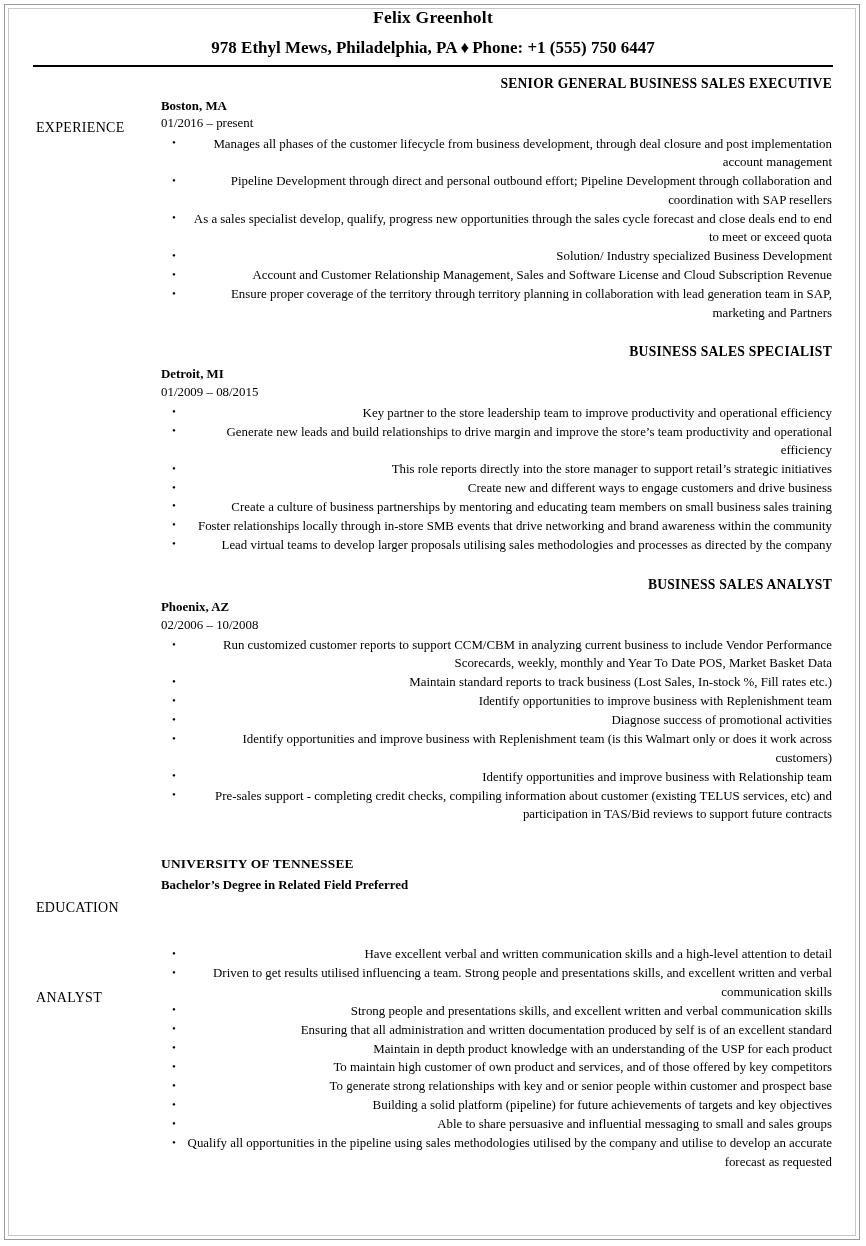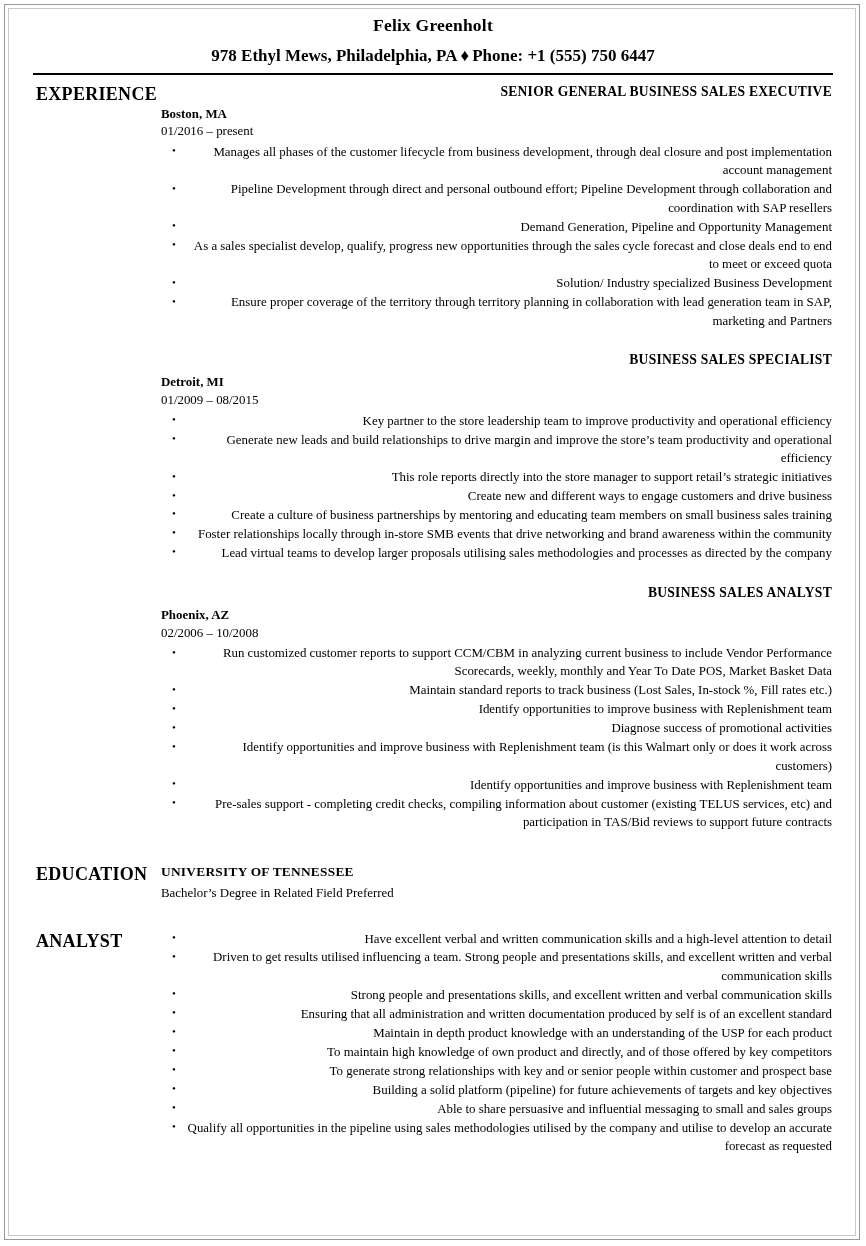--- a/index.html
+++ b/index.html
@@ -53,21 +53,21 @@
   .resume-header {
     padding-top: 6px;
     text-align: center;
   }
   .candidate-name {
     font-size: 17.5px;
     font-weight: bold;
     letter-spacing: 0.2px;
     line-height: 1.35;
     margin: 0;
-    padding-top: 8px;
+    padding-top: 0;
   }
   .contact-line {
     font-size: 17px;
     font-weight: bold;
     margin: 0;
     padding-top: 7px;
     line-height: 1.3;
   }
   .contact-sep {
     font-weight: bold;
@@ -89,25 +89,26 @@
     align-items: flex-start;
     width: 100%;
   }
   .section-label-col {
     width: 161px;
     min-width: 161px;
     padding-left: 36px;
     box-sizing: border-box;
   }
   .section-label {
-    font-size: 18px;
-    font-weight: bold;
+    font-size: 14px;
+    font-weight: normal;
     letter-spacing: 0.3px;
     line-height: 1.3;
     white-space: nowrap;
+    margin-top: 44px;
   }
   .section-content-col {
     flex: 1;
     padding-right: 34px;
     box-sizing: border-box;
   }
 
   
   .job {
     margin-bottom: 0;
@@ -164,21 +165,21 @@
   
   .edu-school {
     font-size: 13.4px;
     font-weight: bold;
     letter-spacing: 0.25px;
     line-height: 1.32;
     margin: 0;
   }
   .edu-degree {
     font-size: 12.9px;
-    font-weight: normal;
+    font-weight: bold;
     line-height: 1.3;
     margin: 0;
     padding-top: 4px;
   }
 
   .section-experience { padding-top: 0px; }
   .section-education  { padding-top: 31px; }
   .section-skills     { padding-top: 28px; }
 
   .section-skills ul.bullets { padding-top: 0; }
@@ -207,23 +208,23 @@
       </div>
       <div class="section-content-col">
         <div id="jobs-container">
             <div class="job">
               <div class="job-title">SENIOR GENERAL BUSINESS SALES EXECUTIVE</div>
               <div class="job-location">Boston, MA</div>
               <div class="job-dates">01/2016 – present</div>
               <ul class="bullets">
                 <li>Manages all phases of the customer lifecycle from business development, through deal closure and post implementation account management</li>
                 <li>Pipeline Development through direct and personal outbound effort; Pipeline Development through collaboration and coordination with SAP resellers</li>
-                <li>Demand Generation, Pipeline and Opportunity Management</li>
                 <li>As a sales specialist develop, qualify, progress new opportunities through the sales cycle forecast and close deals end to end to meet or exceed quota</li>
                 <li>Solution/ Industry specialized Business Development</li>
+                <li>Account and Customer Relationship Management, Sales and Software License and Cloud Subscription Revenue</li>
                 <li>Ensure proper coverage of the territory through territory planning in collaboration with lead generation team in SAP, marketing and Partners</li>
               </ul>
             </div>
             <div class="job">
               <div class="job-title">BUSINESS SALES SPECIALIST</div>
               <div class="job-location">Detroit, MI</div>
               <div class="job-dates">01/2009 – 08/2015</div>
               <ul class="bullets">
                 <li>Key partner to the store leadership team to improve productivity and operational efficiency</li>
                 <li>Generate new leads and build relationships to drive margin and improve the store’s team productivity and operational efficiency</li>
@@ -237,21 +238,21 @@
             <div class="job">
               <div class="job-title">BUSINESS SALES ANALYST</div>
               <div class="job-location">Phoenix, AZ</div>
               <div class="job-dates">02/2006 – 10/2008</div>
               <ul class="bullets">
                 <li>Run customized customer reports to support CCM/CBM in analyzing current business to include Vendor Performance Scorecards, weekly, monthly and Year To Date POS, Market Basket Data</li>
                 <li>Maintain standard reports to track business (Lost Sales, In-stock %, Fill rates etc.)</li>
                 <li>Identify opportunities to improve business with Replenishment team</li>
                 <li>Diagnose success of promotional activities</li>
                 <li>Identify opportunities and improve business with Replenishment team (is this Walmart only or does it work across customers)</li>
-                <li>Identify opportunities and improve business with Replenishment team</li>
+                <li>Identify opportunities and improve business with Relationship team</li>
                 <li>Pre-sales support - completing credit checks, compiling information about customer (existing TELUS services, etc) and participation in TAS/Bid reviews to support future contracts</li>
               </ul>
             </div>
           </div>
       </div>
     </div>
 
     <div class="section section-education">
       <div class="section-label-col">
         <div class="section-label">EDUCATION</div>
@@ -270,21 +271,21 @@
       <div class="section-label-col">
         <div class="section-label">ANALYST</div>
       </div>
       <div class="section-content-col">
         <ul class="bullets" id="skills-container">
             <li>Have excellent verbal and written communication skills and a high-level attention to detail</li>
             <li>Driven to get results utilised influencing a team. Strong people and presentations skills, and excellent written and verbal communication skills</li>
             <li>Strong people and presentations skills, and excellent written and verbal communication skills</li>
             <li>Ensuring that all administration and written documentation produced by self is of an excellent standard</li>
             <li>Maintain in depth product knowledge with an understanding of the USP for each product</li>
-            <li>To maintain high knowledge of own product and directly, and of those offered by key competitors</li>
+            <li>To maintain high customer of own product and services, and of those offered by key competitors</li>
             <li>To generate strong relationships with key and or senior people within customer and prospect base</li>
             <li>Building a solid platform (pipeline) for future achievements of targets and key objectives</li>
             <li>Able to share persuasive and influential messaging to small and sales groups</li>
             <li>Qualify all opportunities in the pipeline using sales methodologies utilised by the company and utilise to develop an accurate forecast as requested</li>
           </ul>
       </div>
     </div>
 
   </div>
 </div>

